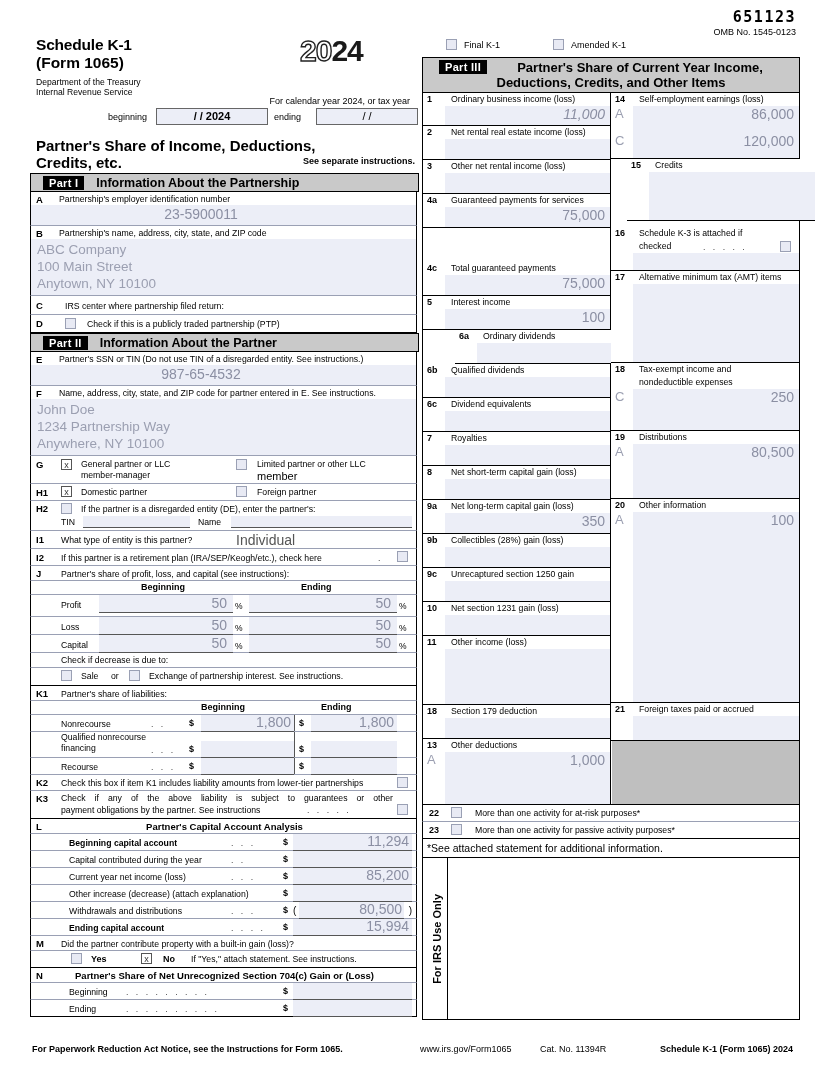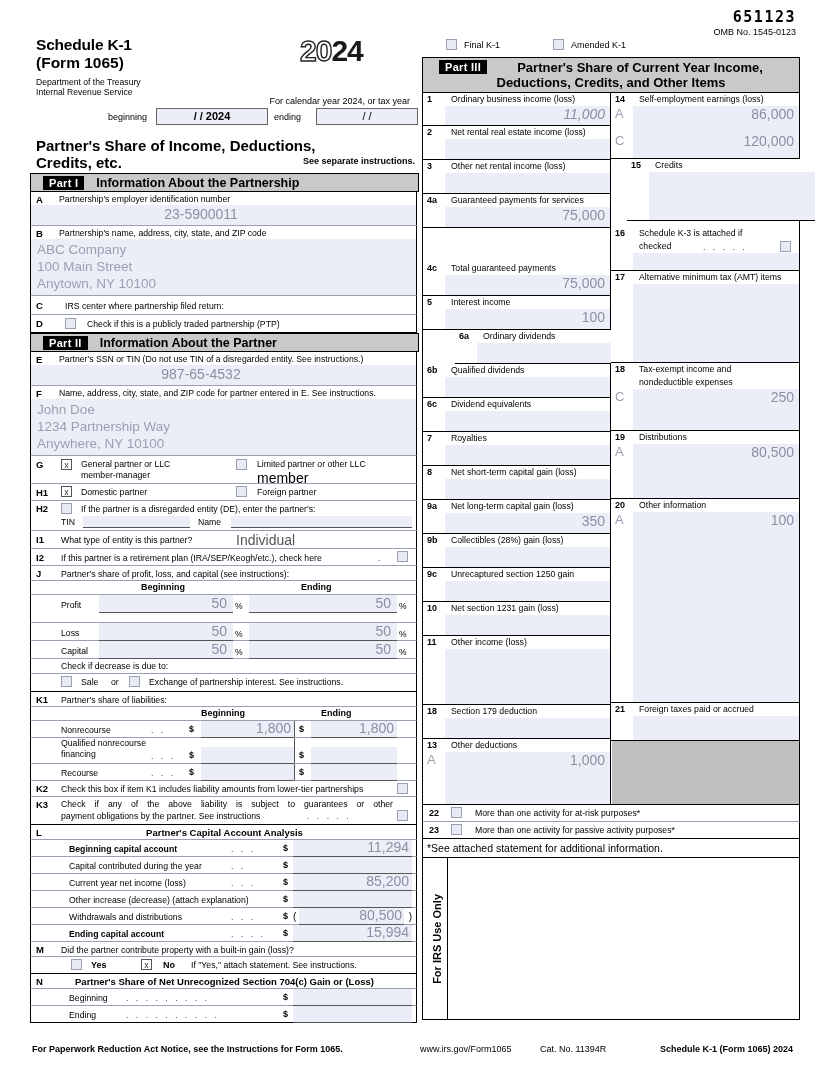--- a/index.html
+++ b/index.html
@@ -160,21 +160,21 @@
       </div>
     </div>
 
     <div class="row" style="height:28px;">
       <span class="ltr" style="top:3px;">G</span>
       <span class="cbx checked" style="position:absolute;left:30px;top:3px;">x</span>
       <span style="position:absolute;left:50px;top:3px;font-size:8.7px;">General partner or LLC</span>
       <span style="position:absolute;left:50px;top:14px;font-size:8.7px;">member-manager</span>
       <span class="cbx" style="position:absolute;left:205px;top:3px;"></span>
       <span style="position:absolute;left:226px;top:3px;font-size:8.7px;">Limited partner or other LLC</span>
-      <span style="position:absolute;left:226px;top:14px;font-size:14px;">member</span>
+      <span style="position:absolute;left:226px;top:14px;font-size:11px;">member</span>
     </div>
 
     <div class="row" style="height:17px;">
       <span class="ltr" style="top:3px;">H1</span>
       <span class="cbx checked" style="position:absolute;left:30px;top:2px;">x</span>
       <span style="position:absolute;left:50px;top:3px;font-size:8.7px;">Domestic partner</span>
       <span class="cbx" style="position:absolute;left:205px;top:2px;"></span>
       <span style="position:absolute;left:226px;top:3px;font-size:8.7px;">Foreign partner</span>
     </div>
 
@@ -203,21 +203,21 @@
 
     <div class="row" style="height:15px;">
       <span class="ltr" style="top:2px;">J</span>
       <span class="lbl" style="left:30px;top:3px;">Partner's share of profit, loss, and capital (see instructions):</span>
     </div>
     <div class="row" style="height:14px;">
       <span style="position:absolute;left:110px;top:1px;font-size:9px;font-weight:bold;">Beginning</span>
       <span style="position:absolute;left:270px;top:1px;font-size:9px;font-weight:bold;">Ending</span>
     </div>
     <div id="j-rows">
-          <div class="row" style="height: 28px; text-decoration: underline;">
+          <div class="row" style="height: 22px; text-decoration: underline;">
             <span style="position:absolute;left:30px;top:5px;font-size:8.7px;">Profit</span>
             <div class="fld" style="position:absolute;left:68px;top:0;width:134px;height:17px;border-bottom:1px solid #555;"></div>
             <span style="position:absolute;left:68px;top:0px;width:128px;text-align:right;font-size:14px;color:#8b8fa3;">50</span>
             <span style="position:absolute;left:204px;top:6px;font-size:8.5px;">%</span>
             <div class="fld" style="position:absolute;left:218px;top:0;width:148px;height:17px;border-bottom:1px solid #555;"></div>
             <span style="position:absolute;left:218px;top:0px;width:142px;text-align:right;font-size:14px;color:#8b8fa3;">50</span>
             <span style="position:absolute;left:368px;top:6px;font-size:8.5px;">%</span>
           </div>
           <div class="row" style="height: 18px;">
             <span style="position:absolute;left:30px;top:5px;font-size:8.7px;">Loss</span>

